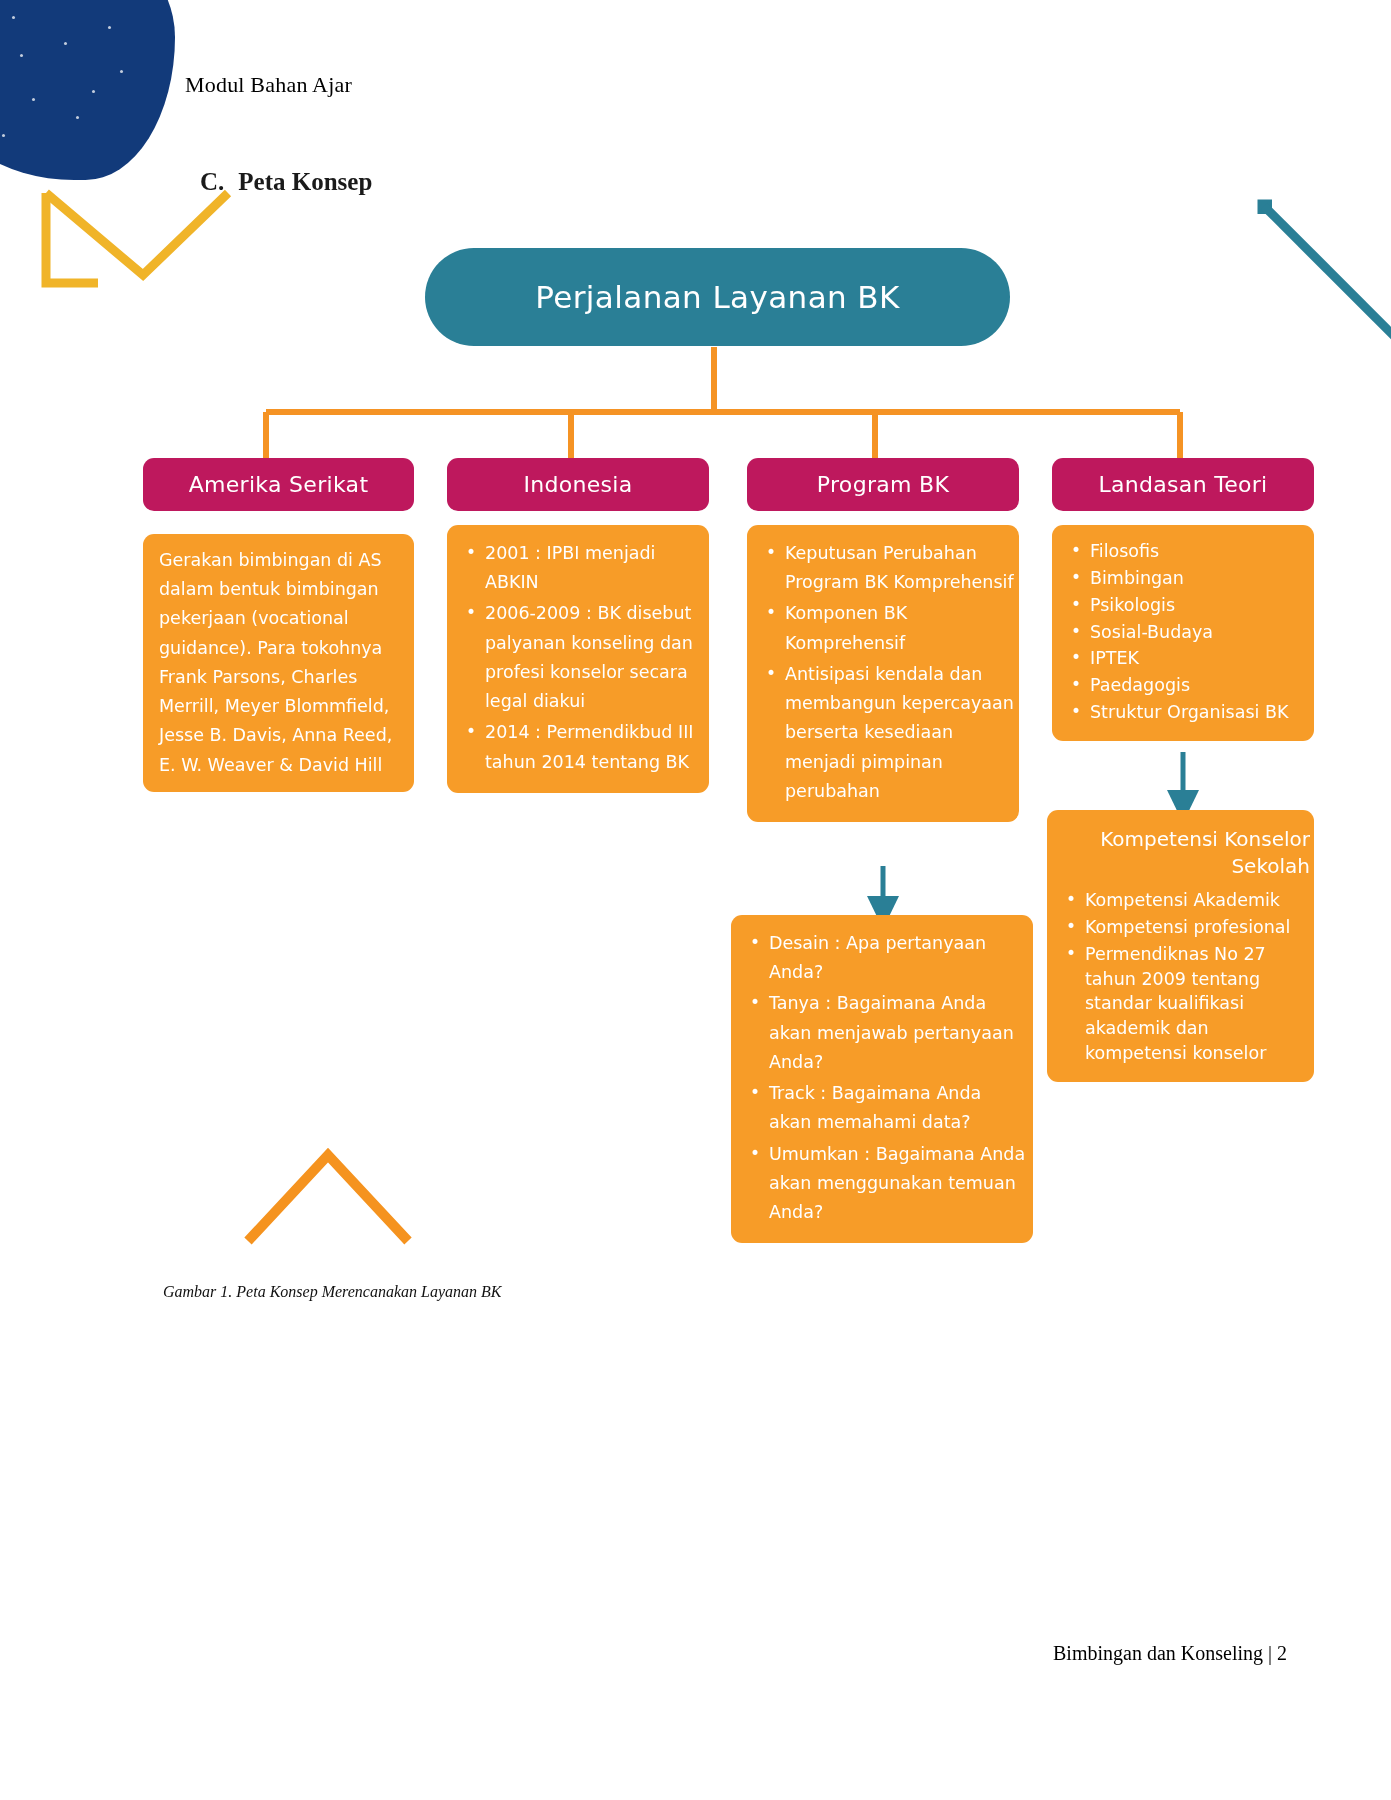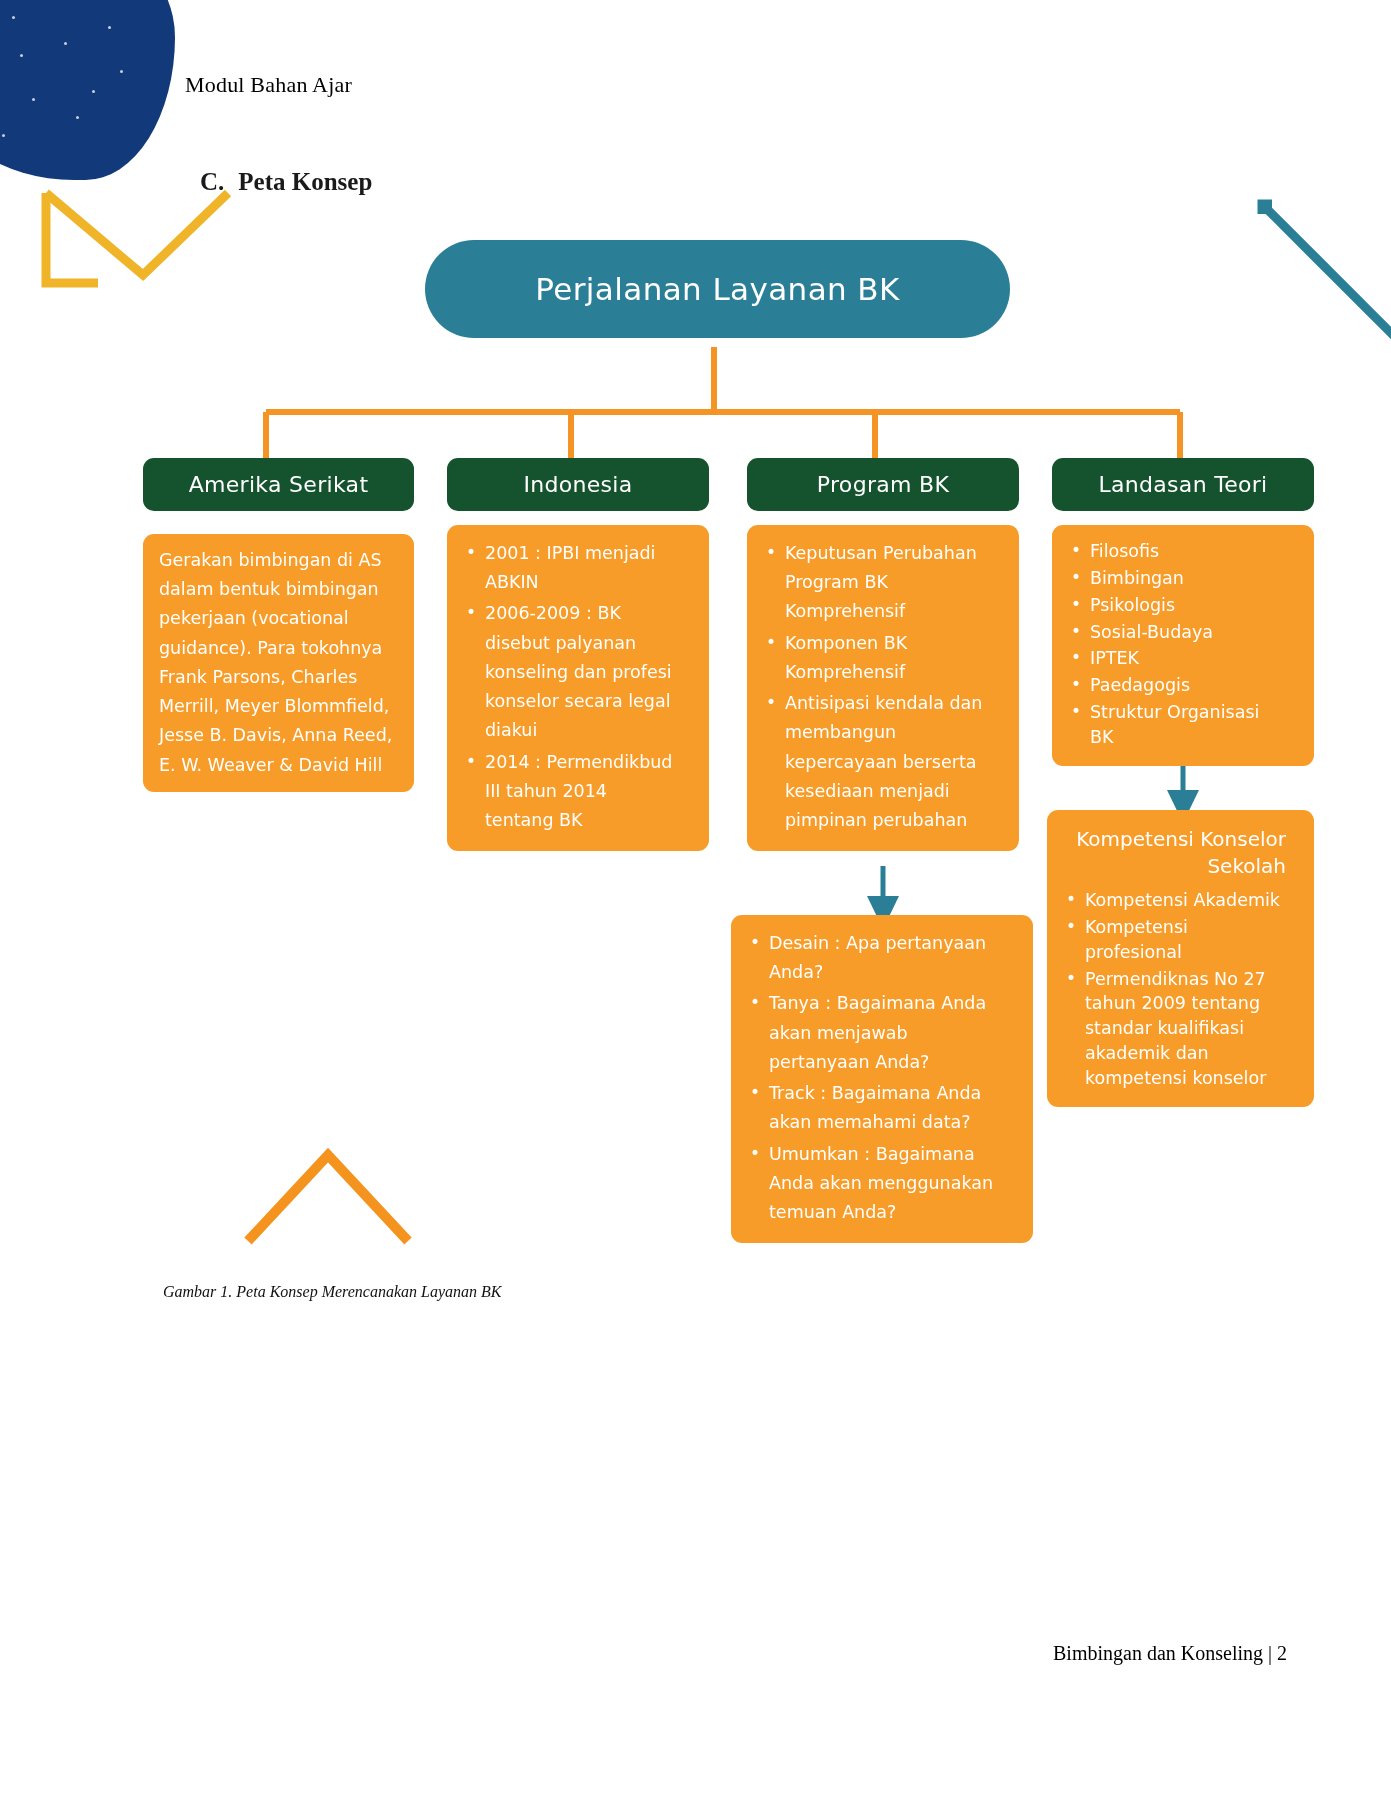--- a/index.html
+++ b/index.html
@@ -49,33 +49,33 @@
   
   #map{ position:absolute; left:0; top:0; width:1391px; height:1320px; }
 
   .node{
     position:absolute; box-sizing:border-box;
     border-radius:12px;
     font-family:"DejaVu Sans", sans-serif;
     color:#ffffff;
   }
   .root{
-    left:425px; top:240px; width:585px; height:98px;
+    left:425px; top:248px; width:585px; height:98px;
     background:#2a7f96; border-radius:49px;
     display:flex; align-items:center; justify-content:center;
     font-size:31px; letter-spacing:.4px;
   }
   .hdr{
-    height:53px; background:#14532d;
+    height:53px; background:#be185d;
     display:flex; align-items:center; justify-content:center;
     font-size:22px; letter-spacing:.3px; border-radius:11px;
   }
   .body{
     background:#f79c28; border-radius:11px;
-    padding:14px 28px 14px 16px;
+    padding:14px 4px 14px 16px;
     font-size:17.5px; line-height:1.67;
   }
   .body.para{ padding:12px 12px 12px 16px; }
   .body ul{ margin:0; padding:0 0 0 22px; list-style:none; }
   .body li{ position:relative; margin:0 0 2px 0; }
   .body li:before{
     content:"\2022"; position:absolute; left:-19px; top:-1px;
     font-size:17px; color:#ffffff;
   }
   .body.tight{ line-height:1.42; }

